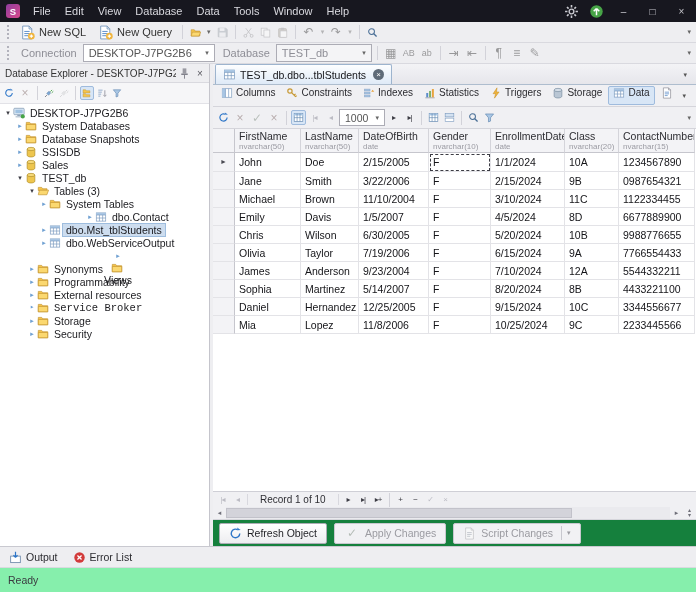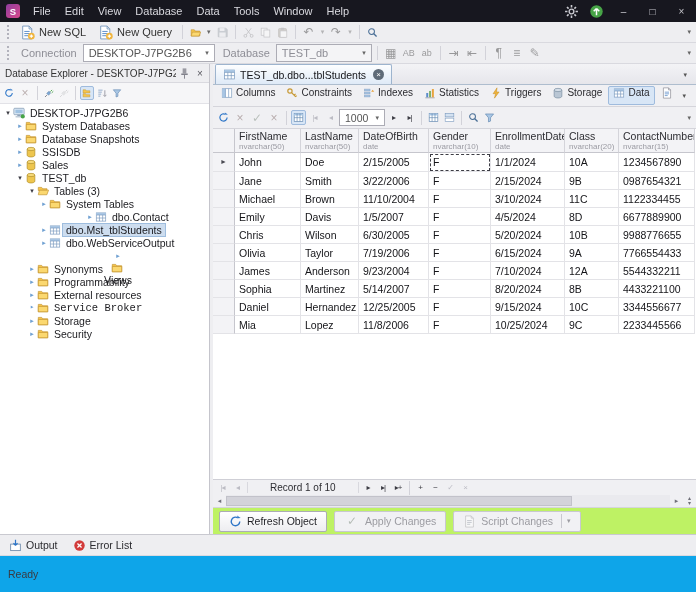--- a/index.html
+++ b/index.html
@@ -79,38 +79,38 @@
 .grid thead th{background:#F3F3F6;border-right:1px solid #D4D4DA;border-bottom:1px solid #C6C6CD;vertical-align:top;padding:2px 4px 1px;height:22px;font-weight:400}
 .cname{font-size:10.5px;line-height:11px;color:#2E2E33}
 .ctype{font-size:8px;line-height:9px;color:#9B9BA3}
 .grid td{height:18px;font-size:10.5px;color:#141418}
 .grid .sel{background:#F3F3F6;border-right:1px solid #C6C6CD}
 .grid td.cur-cell{outline:1px dashed #3C3C44;outline-offset:-2px}
 .arrow{display:block;text-align:center;font-size:7px;color:#4A4A52;line-height:18px}
 
 
 .recnav{height:16px;flex:0 0 16px;background:#F0F0F3;border-top:1px solid #CFCFD6;display:flex;align-items:center;padding:0 2px}
-.rtext{font-size:10px;color:#2E2E33;padding:0 22px;margin:0 2px;border-left:1px solid #D8D8DE;border-right:1px solid #D8D8DE}
+.rtext{font-size:10px;color:#2E2E33;padding:0 12px;margin:0 2px;border-left:1px solid #D8D8DE;border-right:1px solid #D8D8DE}
 .hscroll{height:12px;flex:0 0 12px;background:#F0F0F3;display:flex;align-items:center}
 .hs-btn{width:13px;text-align:center;font-size:7px;color:#70707A}
 .hs-track{flex:1;height:12px;background:#EAEAEE;position:relative}
 .hs-thumb{position:absolute;left:0;top:1px;bottom:1px;width:78%;background:#D3D3DA;border:1px solid #C2C2CA}
 .vgrip{width:13px;text-align:center;font-size:6px;line-height:5px;color:#70707A}
-.docbuttons{height:27px;flex:0 0 27px;background:#bef264;border-top:1px solid #D5D5DB;display:flex;align-items:center;padding:0 6px;gap:7px}
+.docbuttons{height:27px;flex:0 0 27px;background:#15803d;border-top:1px solid #D5D5DB;display:flex;align-items:center;padding:0 6px;gap:7px}
 .pushbtn{display:inline-flex;align-items:center;gap:5px;height:21px;padding:0 9px;background:linear-gradient(#FFF,#EDEDF0);border:1px solid #ACACB5;border-radius:2px;font-size:10.5px;color:#1F1F24}
 .pushbtn .icon{width:13px;height:13px}
 .pushbtn.dis{color:#9B9BA1;border-color:#C8C8CF;background:#F1F1F4}
 .pushbtn.dis .icon,.pushbtn.dis .glyph{opacity:.45;filter:grayscale(.8)}
 .split-caret{font-size:7px;border-left:1px solid #C8C8CF;padding-left:5px;margin-left:3px;height:14px;display:flex;align-items:center}
 
 
 .bottom-band{height:21px;flex:0 0 21px;background:#EEEEF1;border-top:1px solid #C9C9D0;display:flex;align-items:center;padding:0 3px;gap:3px}
 .band-tab{display:flex;align-items:center;gap:4px;height:17px;padding:0 6px;font-size:10.5px;color:#2B2B30}
 .band-tab .icon{width:13px;height:13px}
-.statusbar{height:18px;flex:0 0 18px;background:#0ea5e9;border-top:1px solid #DADAE0;display:flex;align-items:center;padding:18px 8px;font-size:10.5px;color:#3A3A40}
+.statusbar{height:18px;flex:0 0 18px;background:#86efac;border-top:1px solid #DADAE0;display:flex;align-items:center;padding:12px 8px;font-size:10.5px;color:#3A3A40}
 </style>
 </head>
 <body>
 
 <div class="app">
 
   <header class="titlebar">
     <div class="logo">S</div>
     <nav class="menubar">
         <span class="menu-item">File</span>

